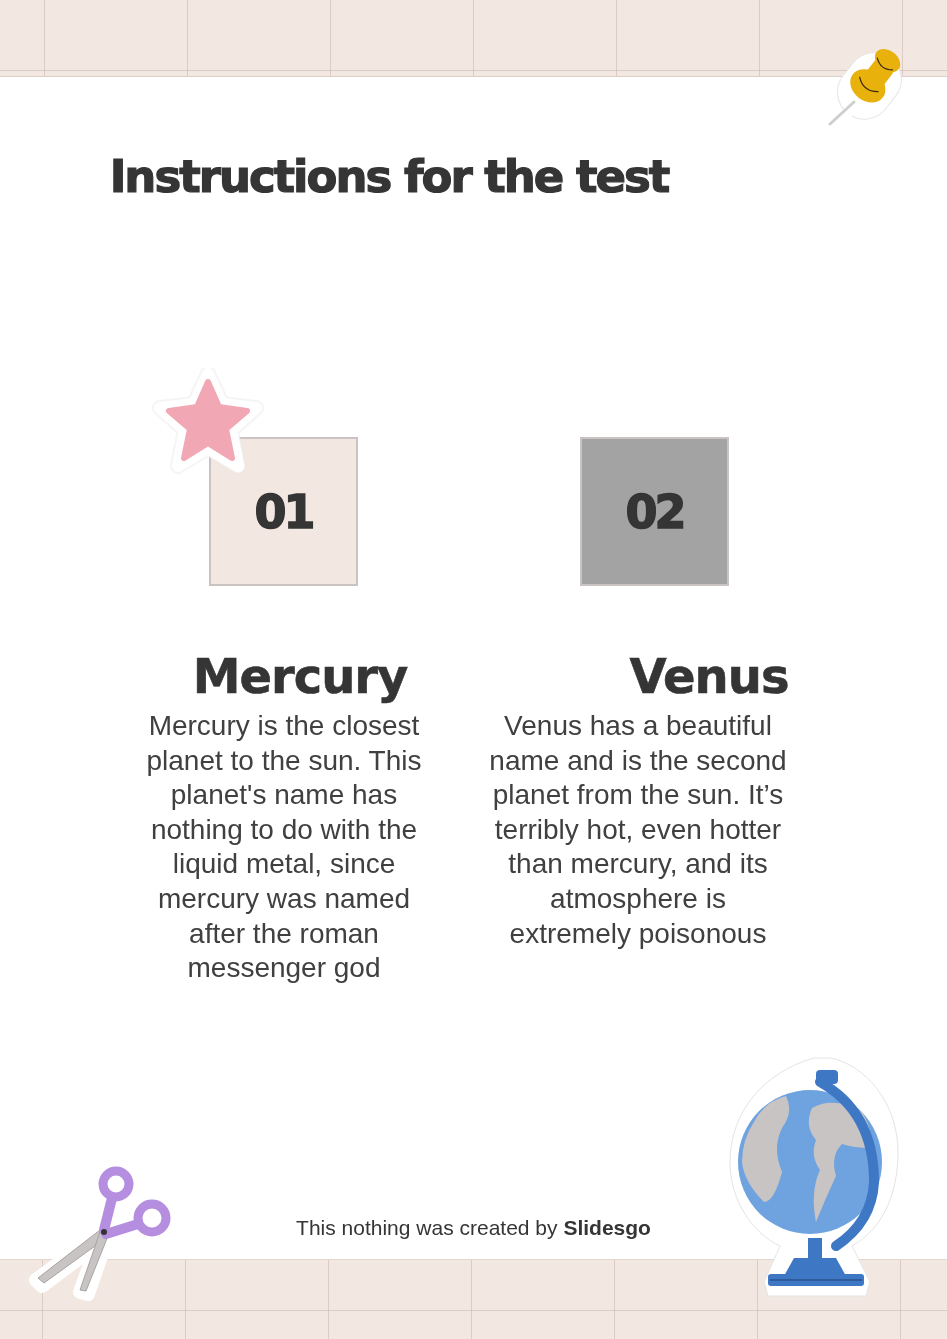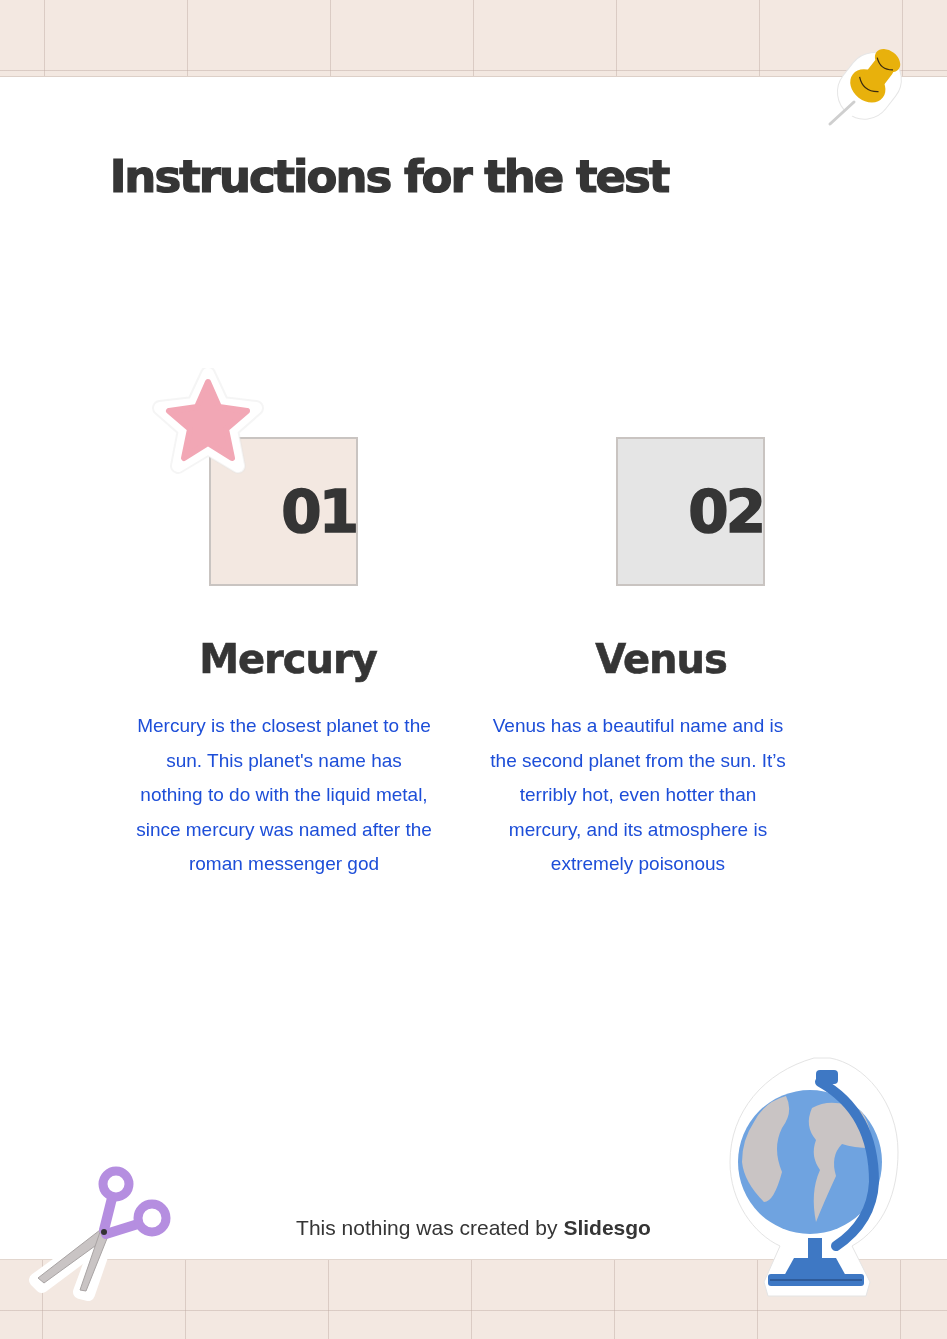--- a/index.html
+++ b/index.html
@@ -5,27 +5,27 @@
   html, body { margin: 0; padding: 0; }
   body { width: 947px; height: 1339px; position: relative; overflow: hidden; background: #ffffff; font-family: "DejaVu Sans", sans-serif; color: #353535; }
   .band { position: absolute; left: 0; width: 947px; background-color: #f3e8e1;
     background-image:
       linear-gradient(to right, rgba(190,170,160,0.45) 1px, transparent 1px),
       linear-gradient(to bottom, rgba(190,170,160,0.45) 1px, transparent 1px);
     background-size: 143px 80px, 143px 80px; }
   .band-top { top: 0; height: 76px; background-position: 44px 0, 0 -10px; border-bottom: 1px solid #ddd0c8; }
   .band-bottom { top: 1259px; height: 80px; background-position: 42px 0, 0 -30px; border-top: 1px solid #e2d6ce; }
   .title { position: absolute; top: 150px; left: 0; width: 778px; text-align: center; font-family: "DejaVu Sans", sans-serif; font-weight: 900; font-size: 45px; letter-spacing: -2px; color: #353535; margin: 0; -webkit-text-stroke: 1.2px #353535; }
-  .numbox { position: absolute; top: 437px; width: 149px; height: 149px; border: 2px solid #c9c4c1; box-sizing: border-box; display: flex; align-items: center; justify-content: flex-end; font-weight: 900; font-size: 58px; letter-spacing: -3px; color: #353535; -webkit-text-stroke: 1.5px #353535; }
+  .numbox { position: absolute; top: 437px; width: 149px; height: 149px; border: 2px solid #c9c4c1; box-sizing: border-box; display: flex; align-items: center; justify-content: center; font-weight: 900; font-size: 46px; letter-spacing: -3px; color: #353535; -webkit-text-stroke: 1.5px #353535; }
   .numbox.one { left: 209px; background: #f3e8e1; }
-  .numbox.two { left: 616px; background: #e5e5e5; }
-  .colhead { position: absolute; top: 632px; width: 300px; text-align: center; font-weight: 900; font-size: 40px; letter-spacing: -1px; color: #353535; -webkit-text-stroke: 0.6px #353535; margin: 4px; }
+  .numbox.two { left: 580px; background: #a3a3a3; }
+  .colhead { position: absolute; top: 632px; width: 300px; text-align: center; font-weight: 900; font-size: 48px; letter-spacing: -1px; color: #353535; -webkit-text-stroke: 0.6px #353535; margin: 16px; }
   .colhead.one { left: 134px; }
-  .colhead.two { left: 507px; }
-  .coltext { position: absolute; top: 709px; width: 300px; text-align: center; font-family: "Liberation Sans", sans-serif; font-size: 19px; line-height: 34.6px; color: #1d4ed8; margin: 0; }
+  .colhead.two { left: 543px; }
+  .coltext { position: absolute; top: 709px; width: 300px; text-align: center; font-family: "Liberation Sans", sans-serif; font-size: 28px; line-height: 34.6px; color: #404040; margin: 0; }
   .coltext.one { left: 134px; }
   .coltext.two { left: 488px; }
   .footer { position: absolute; top: 1216px; left: 0; width: 947px; text-align: center; font-family: "Liberation Sans", sans-serif; font-size: 21px; color: #353535; }
   .footer b { font-weight: 700; margin-top: 36px; }
   .sticker { position: absolute; }
 </style>
 </head>
 <body>
 
 <div class="band band-top"></div>

